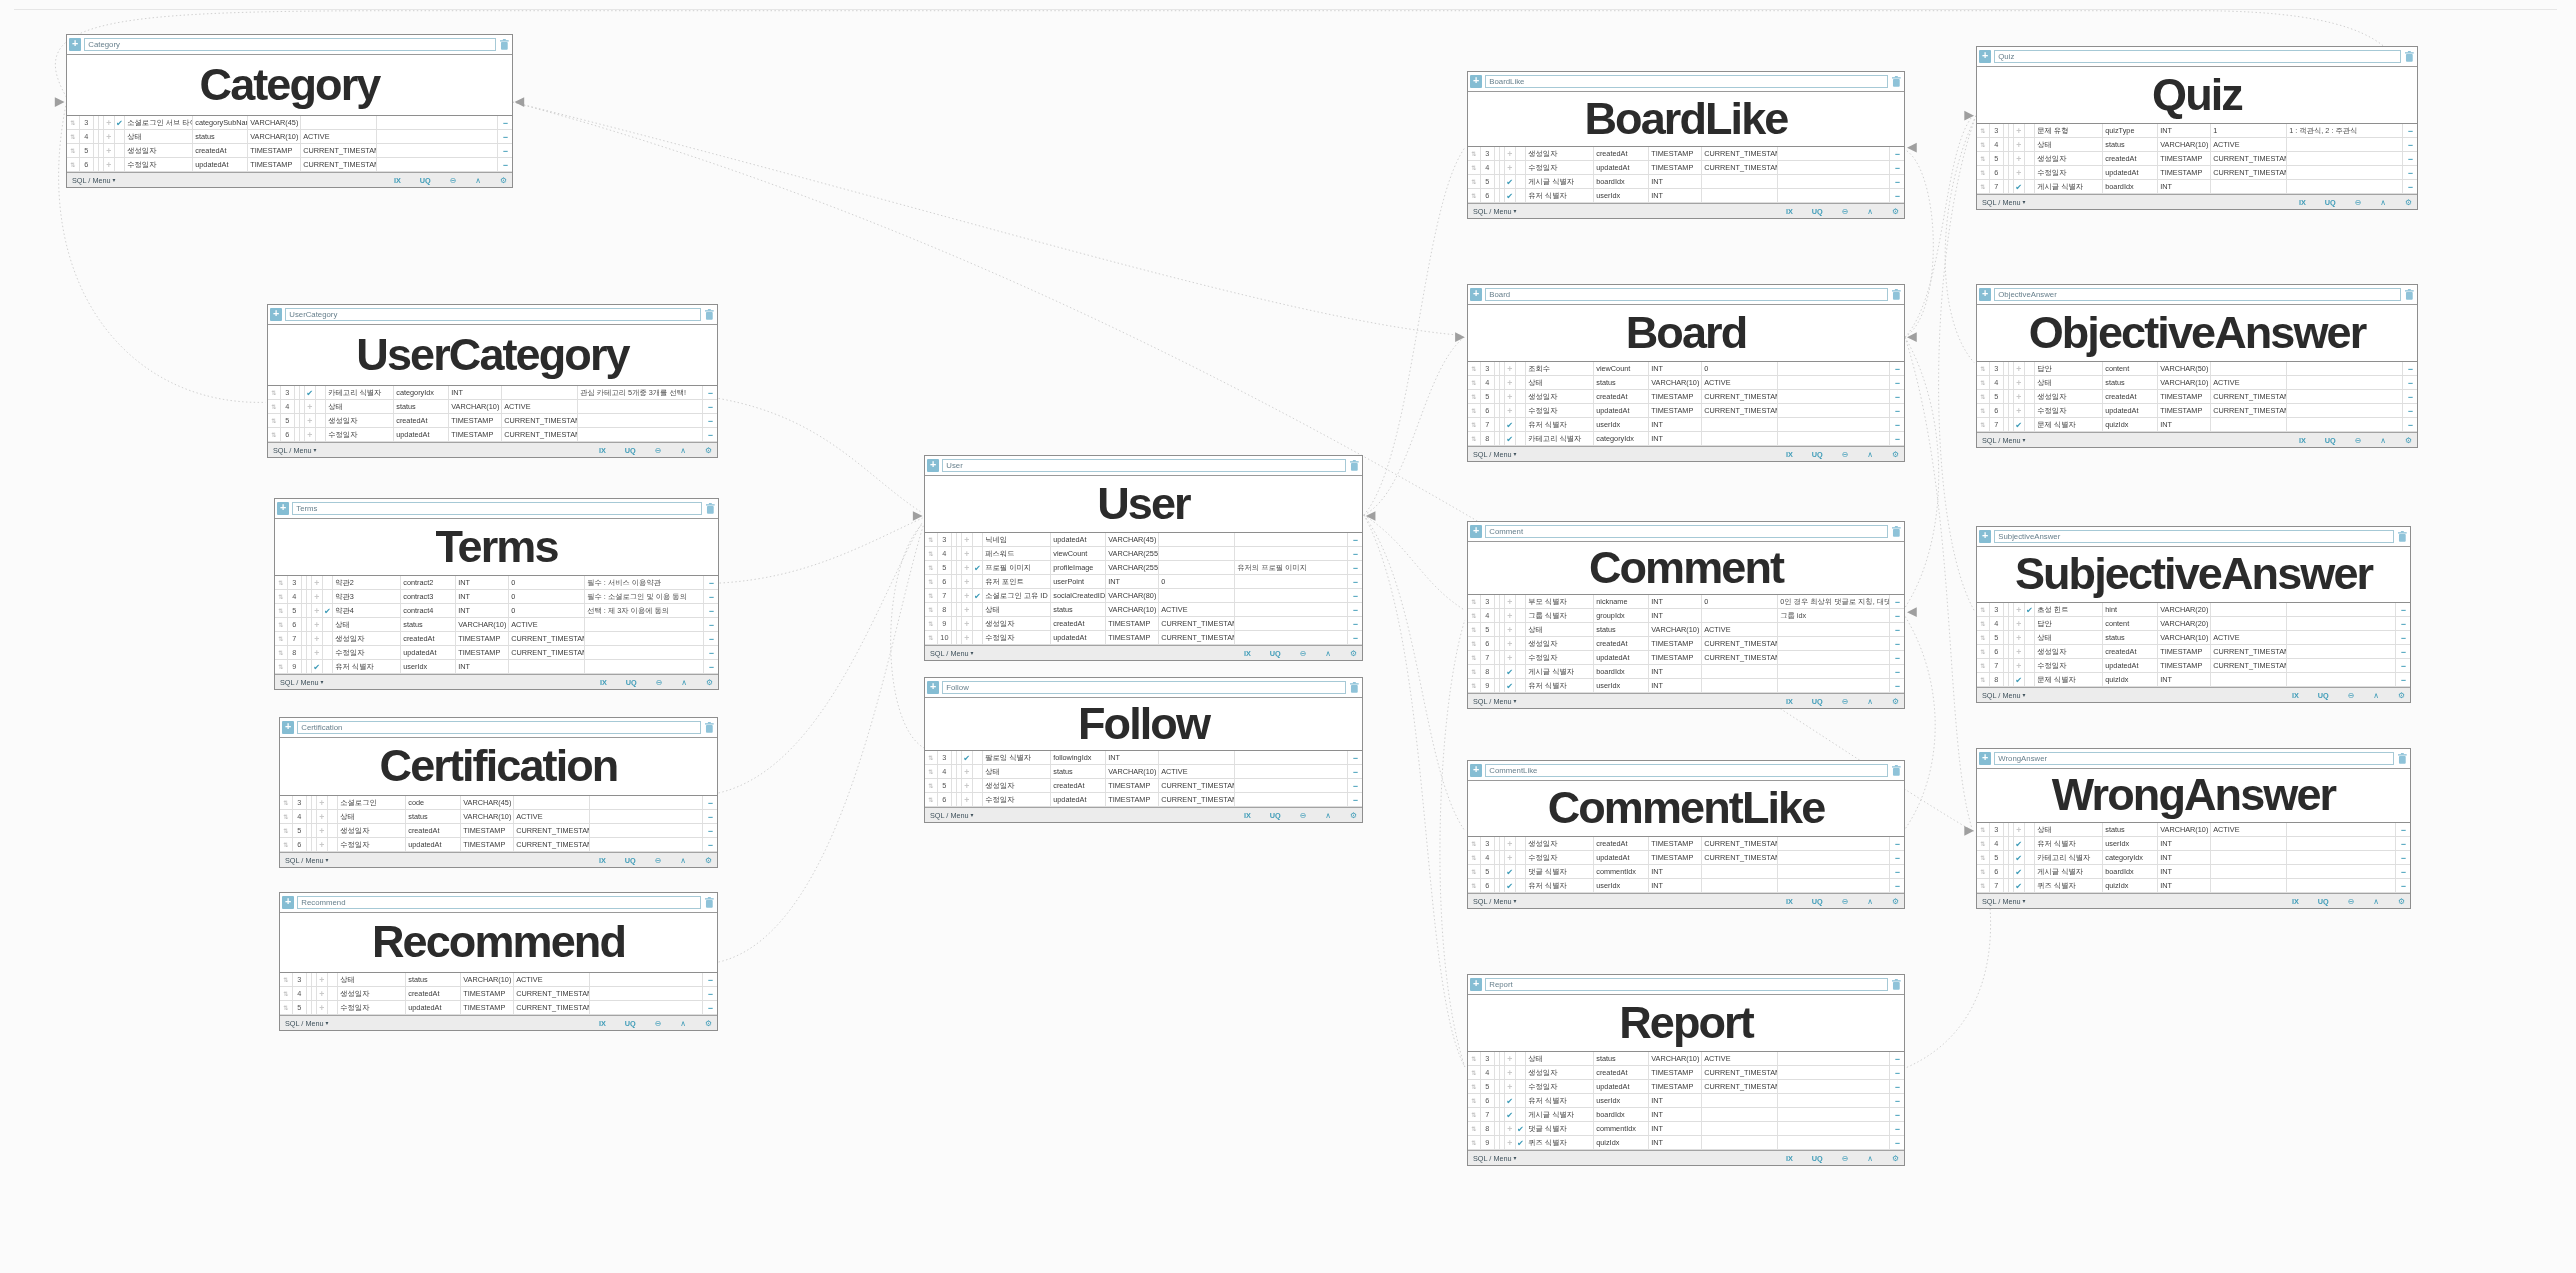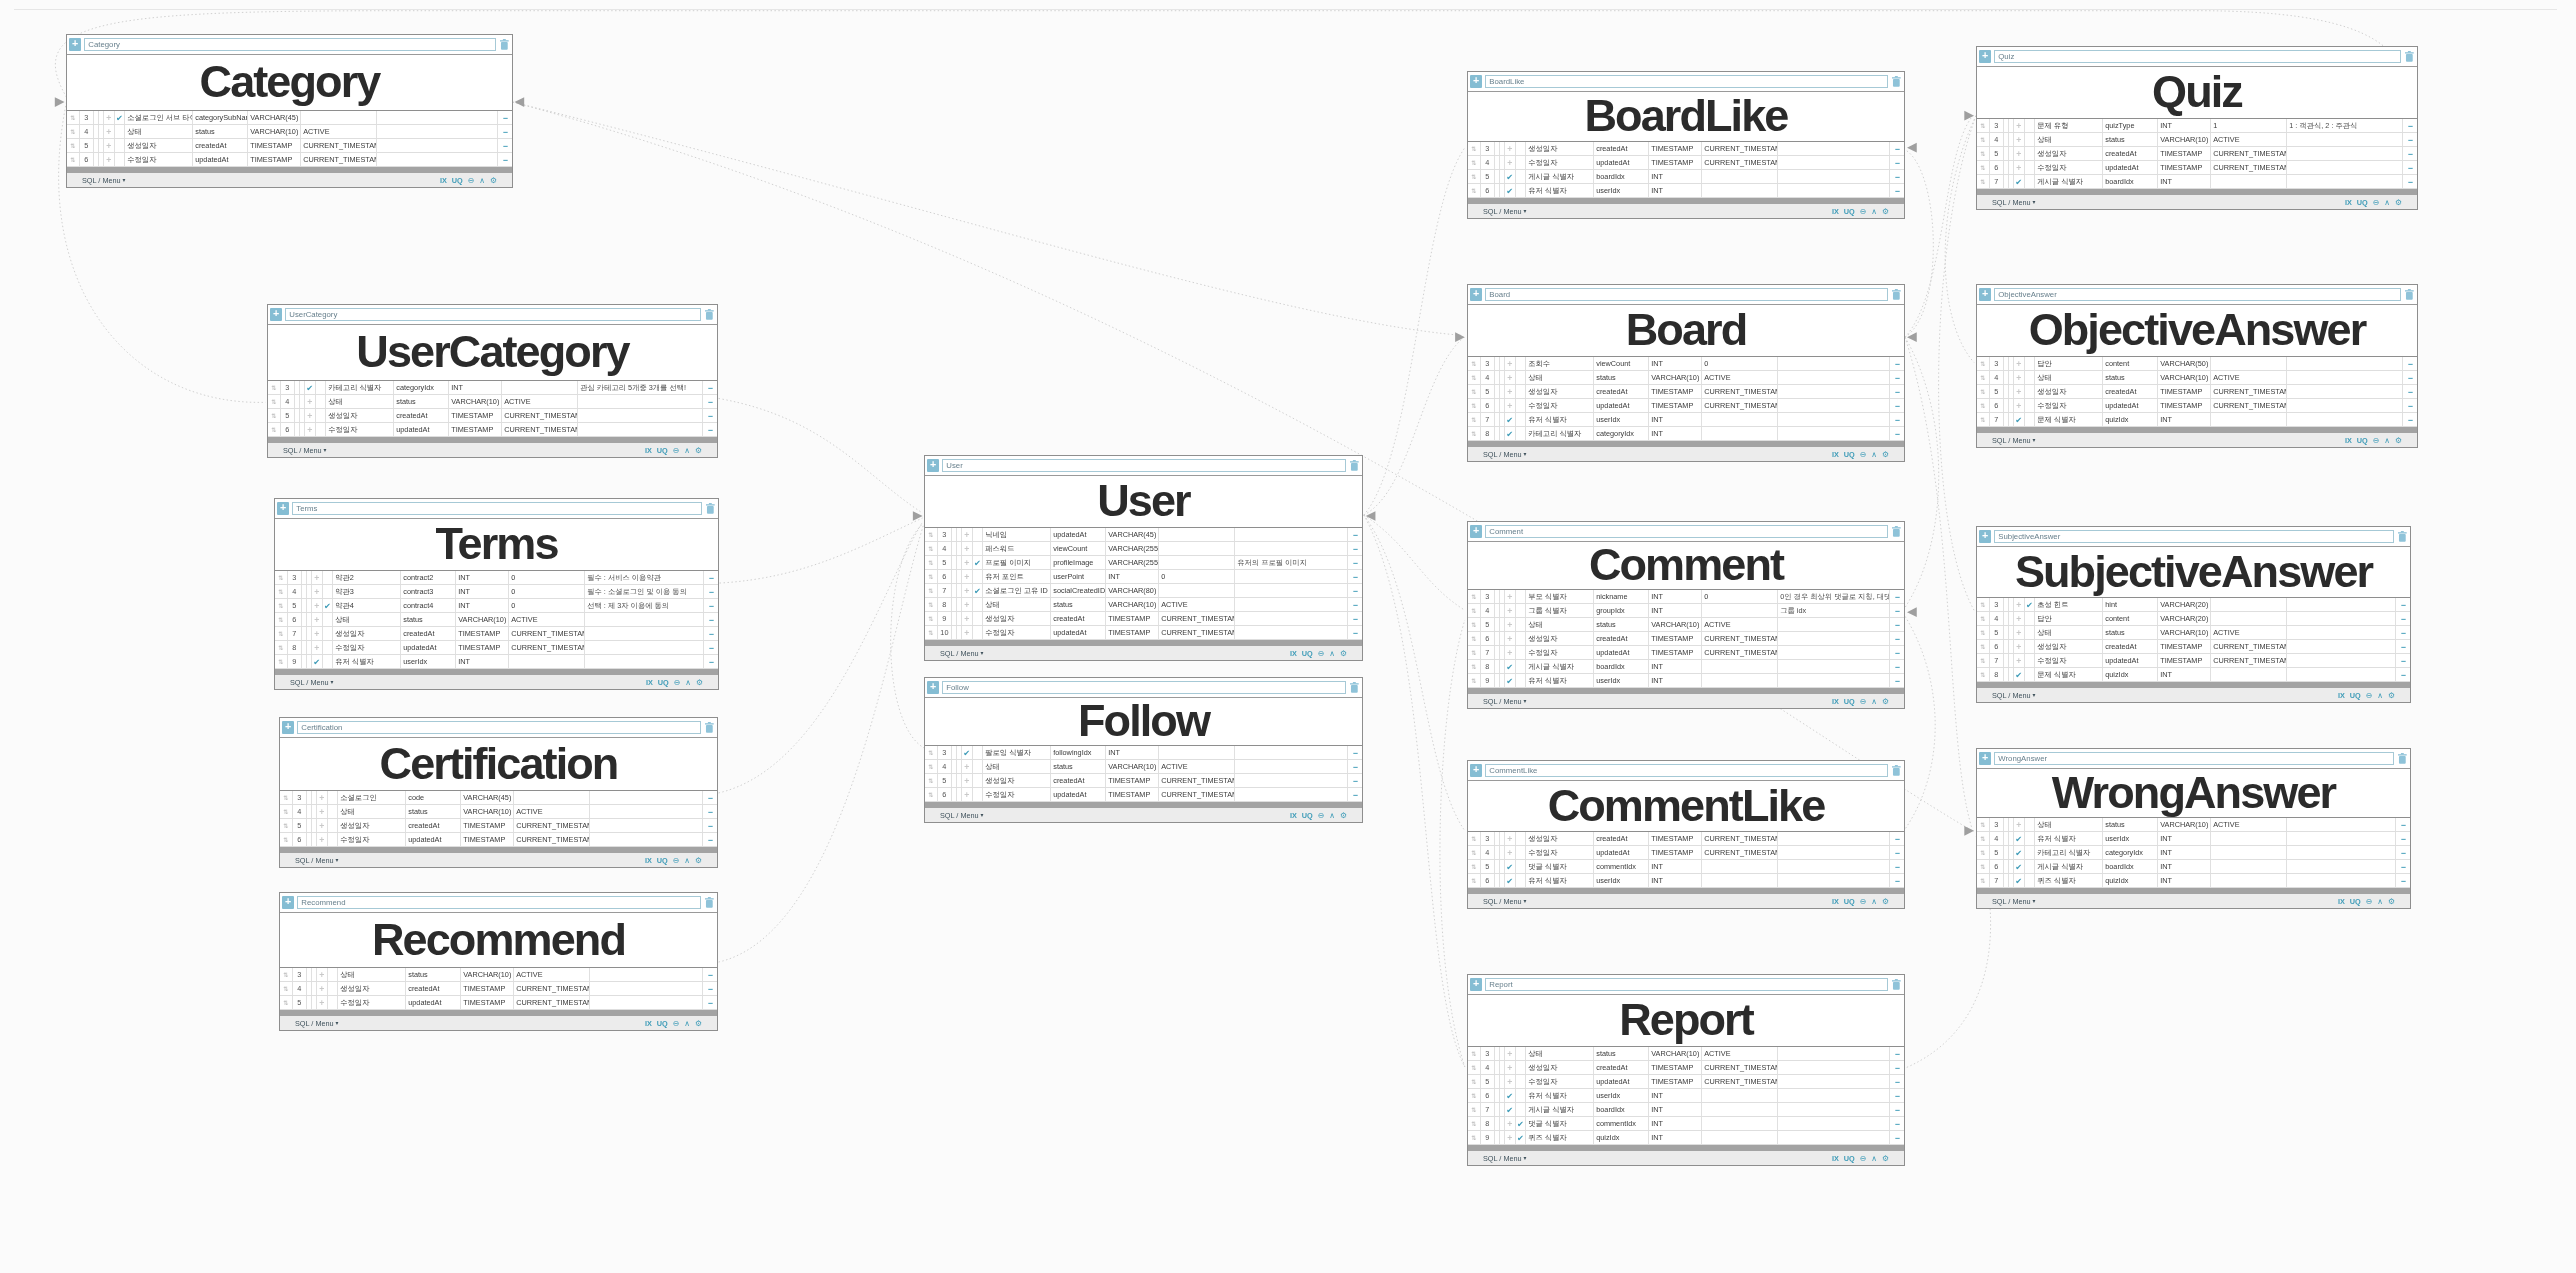--- a/index.html
+++ b/index.html
@@ -24,25 +24,25 @@
   .c{height:100%;display:flex;align-items:center;border-right:1px solid #e0e0e0;padding:0 1.9px;
      overflow:hidden;white-space:nowrap;box-sizing:border-box}
   .c.h{color:#b3b3b3;font-size:6.3px;justify-content:center;padding:0}
   .c.n{justify-content:center;color:#555}
   .c.s{padding:0}
   .c.fa,.c.fb{justify-content:center;padding:0}
   .plus{color:#c9c9c9;font-weight:bold;font-size:8.7px}
   .chk{color:#3f9cb8;font-size:8.3px;font-weight:bold}
   .c.cm{color:#4a4a4a}
   .c.m{justify-content:center;color:#3f9cb8;font-weight:bold;border-right:none;font-size:8.7px;cursor:pointer}
-  .ft{height:13.6px;display:flex;background:#ececec;padding:0 15px;font-size:7.3px;
-      border-top:6px solid #a3a3a3;flex:0 0 auto;margin-top:auto}
+  .ft{height:13.6px;display:flex;background:#ececec;padding:0 5px;font-size:7.3px;
+      border-top:1px solid #a3a3a3;flex:0 0 auto;margin-top:auto}
   .mwrap{color:#41535d;display:flex;gap:1.9px;align-items:center;cursor:pointer}
   .caret{font-size:5.8px;color:#41535d}
-  .fticons{margin-left:auto;display:flex;gap:5px;color:#3f9cb8;font-weight:bold;align-items:center}
+  .fticons{margin-left:auto;display:flex;gap:19px;color:#3f9cb8;font-weight:bold;align-items:center}
   .fi{cursor:pointer}
   .fi.g{font-weight:normal;font-size:7.8px}
 </style>
 </head>
 <body>
 
 <div class="topline"></div>
 
 <svg id="wires" width="2576" height="1273" viewBox="0 0 2650 1310">
   <g fill="none" stroke="#cecece" stroke-width="1" stroke-dasharray="1.5 2.5">

